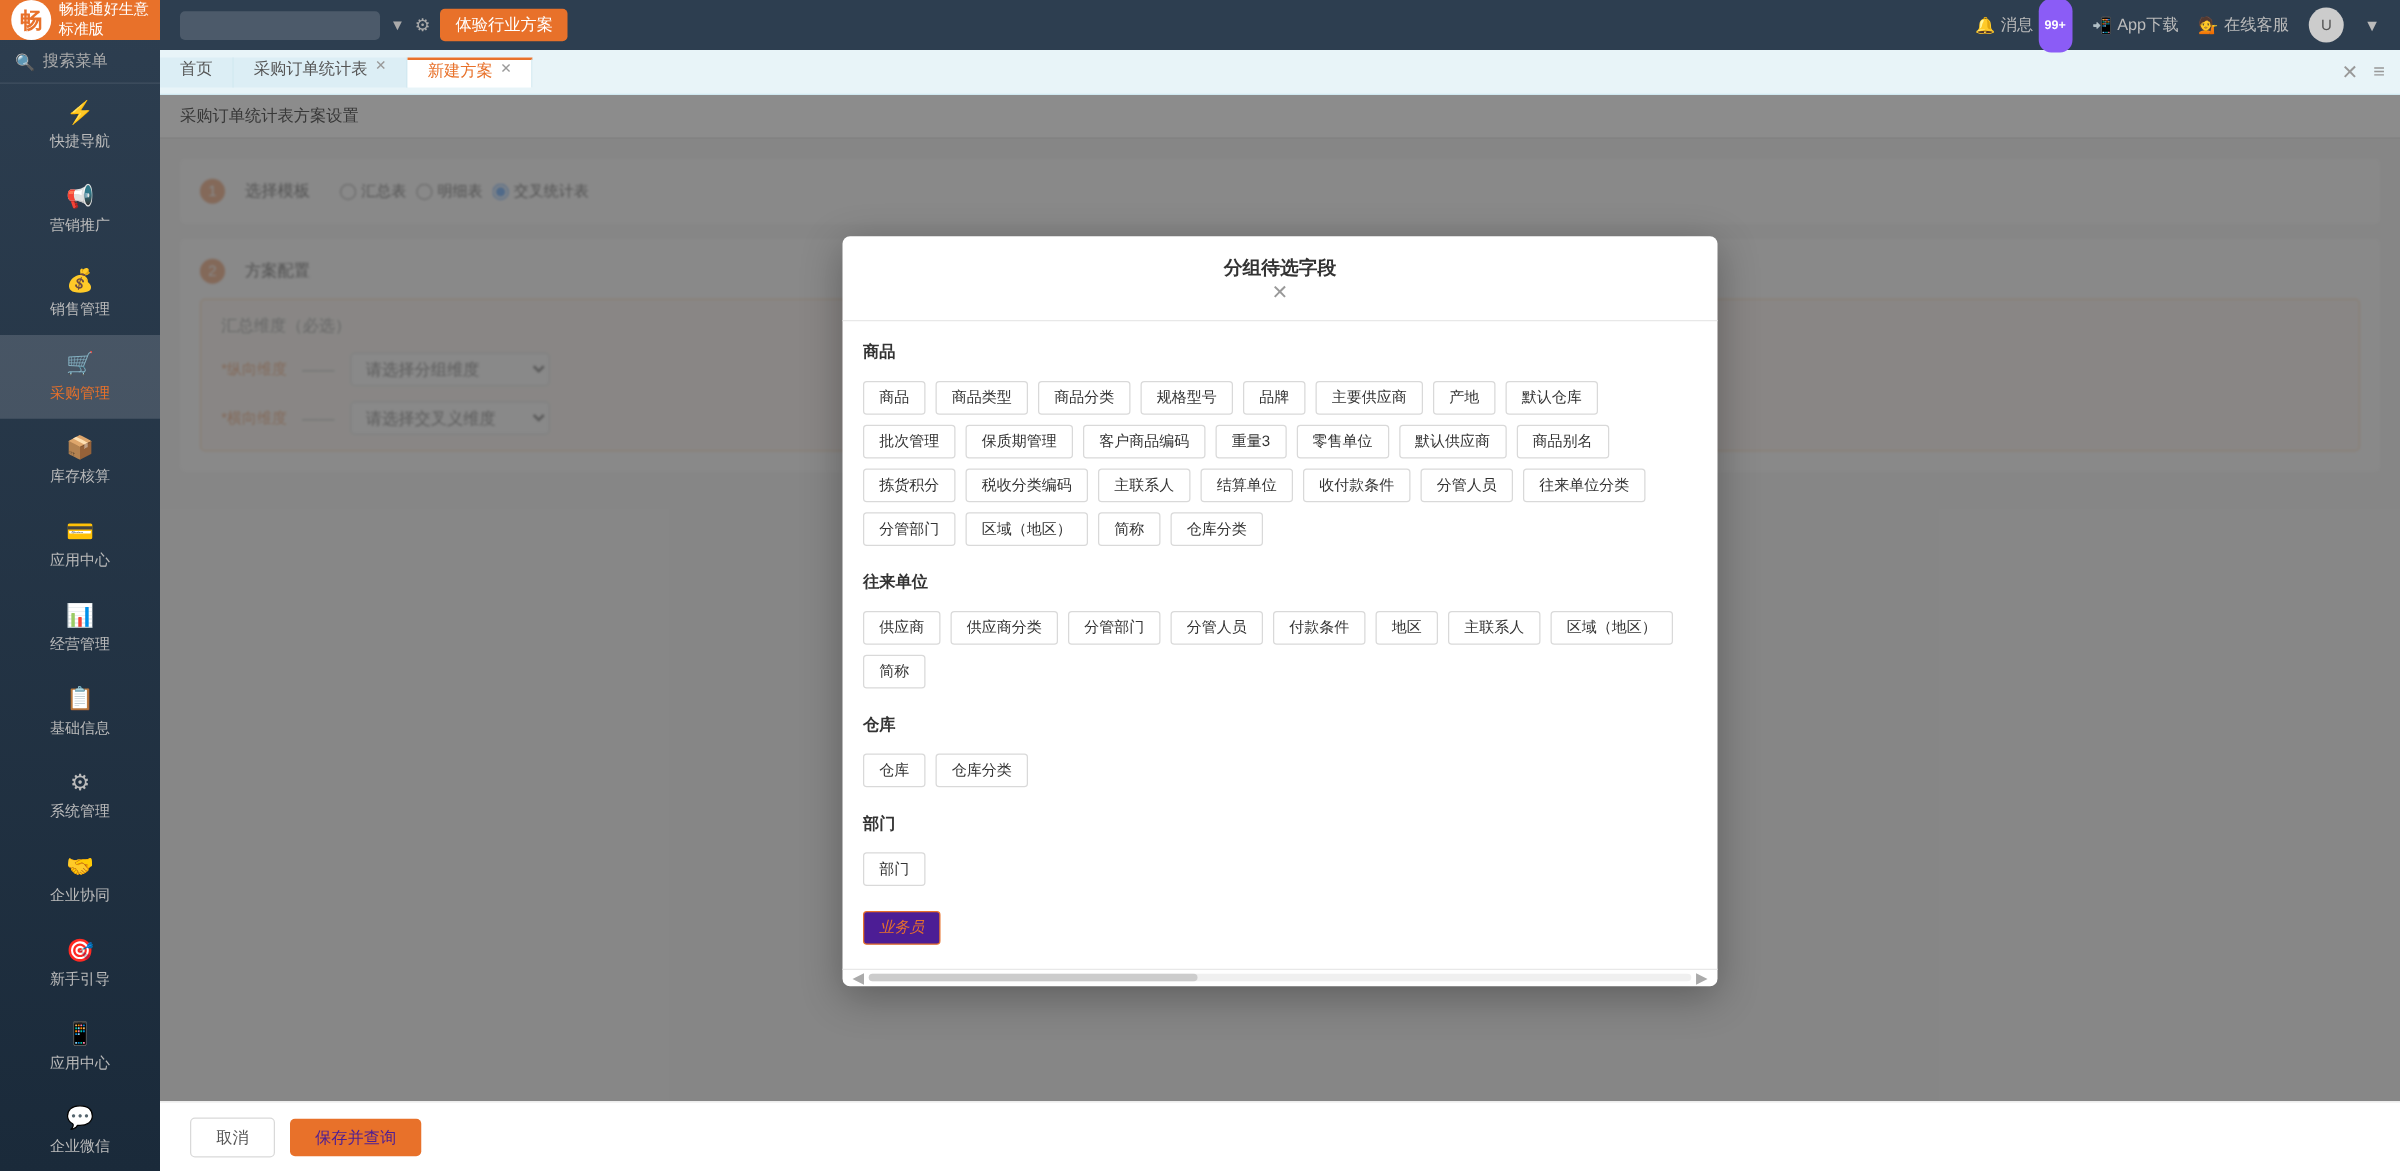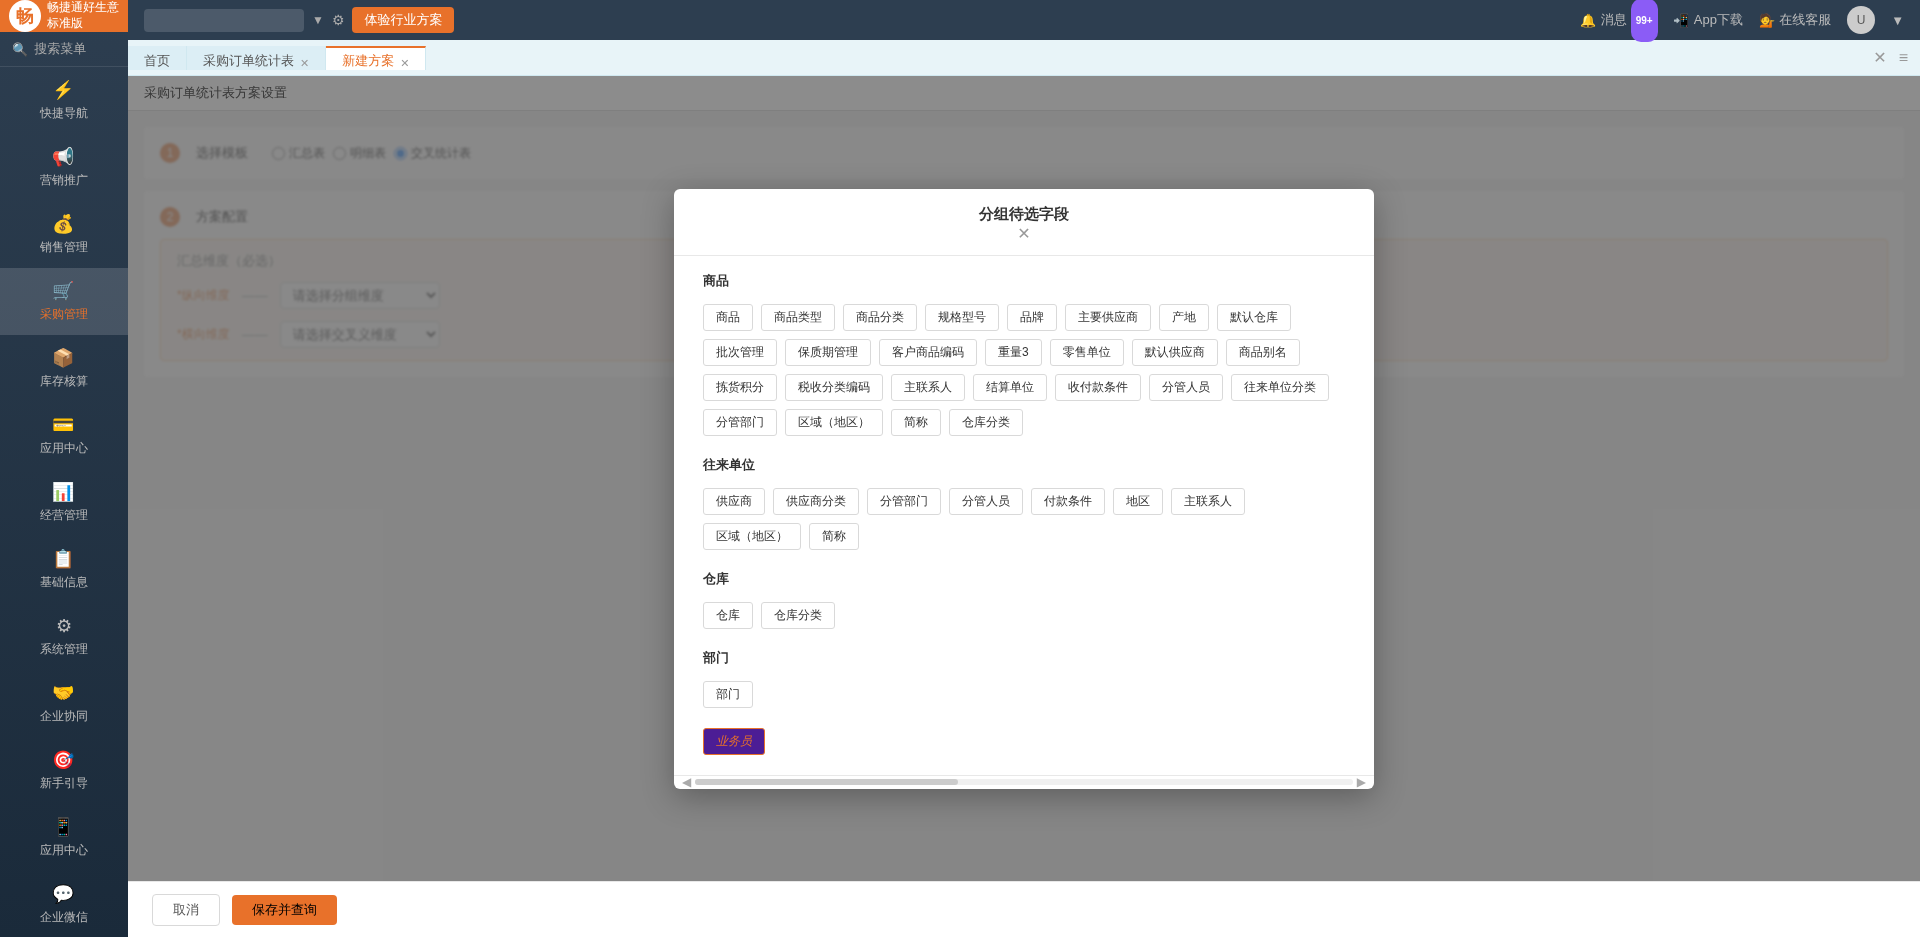--- a/index.html
+++ b/index.html
@@ -52,21 +52,21 @@
     .badge { background: #8b5cf6; color: white; border-radius: 10px; font-size: 10px; padding: 16px 5px; font-weight: bold; }
     .avatar { width: 28px; height: 28px; border-radius: 50%; background: #ccc; display: flex; align-items: center; justify-content: center; font-size: 12px; color: #555; }
 
     
     .tabs-bar {
       position: fixed; left: 128px; top: 40px; right: 0; height: 36px;
       background: #e8f4f8; display: flex; align-items: center; border-bottom: 1px solid #d0e8f0;
       z-index: 9;
     }
     .tab {
-      height: 24px; padding: 0 16px; display: flex; align-items: flex-end; gap: 6px;
+      height: 24px; padding: 0 16px; display: flex; align-items: flex-start; gap: 6px;
       cursor: pointer; font-size: 13px; color: #555; border-right: 1px solid #d0e8f0;
       background: #dceef5;
     }
     .tab.active { background: white; color: #e8712a; border-top: 2px solid #e8712a; }
     .tab-close { font-size: 11px; color: #999; cursor: pointer; }
     .tabs-actions { margin-left: auto; display: flex; align-items: center; gap: 4px; padding-right: 8px; }
     .tab-action-btn { font-size: 16px; color: #999; cursor: pointer; padding: 2px 4px; }
 
     
     .main-content {
@@ -113,21 +113,21 @@
       box-shadow: 0 8px 32px rgba(0,0,0,0.3);
     }
     .modal-header {
       display: flex; align-items: center; justify-content: space-between;
       padding: 16px 20px 12px; border-bottom: 1px solid #e8e8e8; flex-direction: column;
     }
     .modal-title { font-size: 15px; font-weight: bold; color: #333; }
     .modal-close { cursor: pointer; color: #999; font-size: 16px; }
 
     .modal-body {
-      flex: 1; overflow-y: auto; padding: 16px 29px;
+      flex: 1; overflow-y: auto; padding: 16px 16px;
       scrollbar-width: thin;
     }
     .modal-body::-webkit-scrollbar { width: 6px; }
     .modal-body::-webkit-scrollbar-thumb { background: #ccc; border-radius: 3px; }
 
     
     .field-section { margin-bottom: 20px; }
     .field-section-title {
       font-size: 13px; font-weight: bold; color: #333;
       margin-bottom: 10px; padding-bottom: 4px;
@@ -158,21 +158,21 @@
       position: fixed; left: 128px; bottom: 0; right: 0; height: 56px;
       background: white; border-top: 1px solid #e8e8e8;
       display: flex; align-items: center; 
       padding: 0 24px; gap: 12px; z-index: 5;
     }
     .btn-cancel {
       border: 1px solid #d9d9d9; background: white; border-radius: 4px;
       padding: 6px 20px; cursor: pointer; font-size: 13px; color: #555;
     }
     .btn-confirm {
-      background: #e8712a; color: #000000; border: none; border-radius: 4px;
+      background: #e8712a; color: #4c1d95; border: none; border-radius: 4px;
       padding: 6px 20px; cursor: pointer; font-size: 13px;
     }
   </style>
 </head>
 <body>
 
 <div class="sidebar">
   <div class="sidebar-logo">
     <div class="sidebar-logo-icon">畅</div>
     <div class="sidebar-logo-text">

